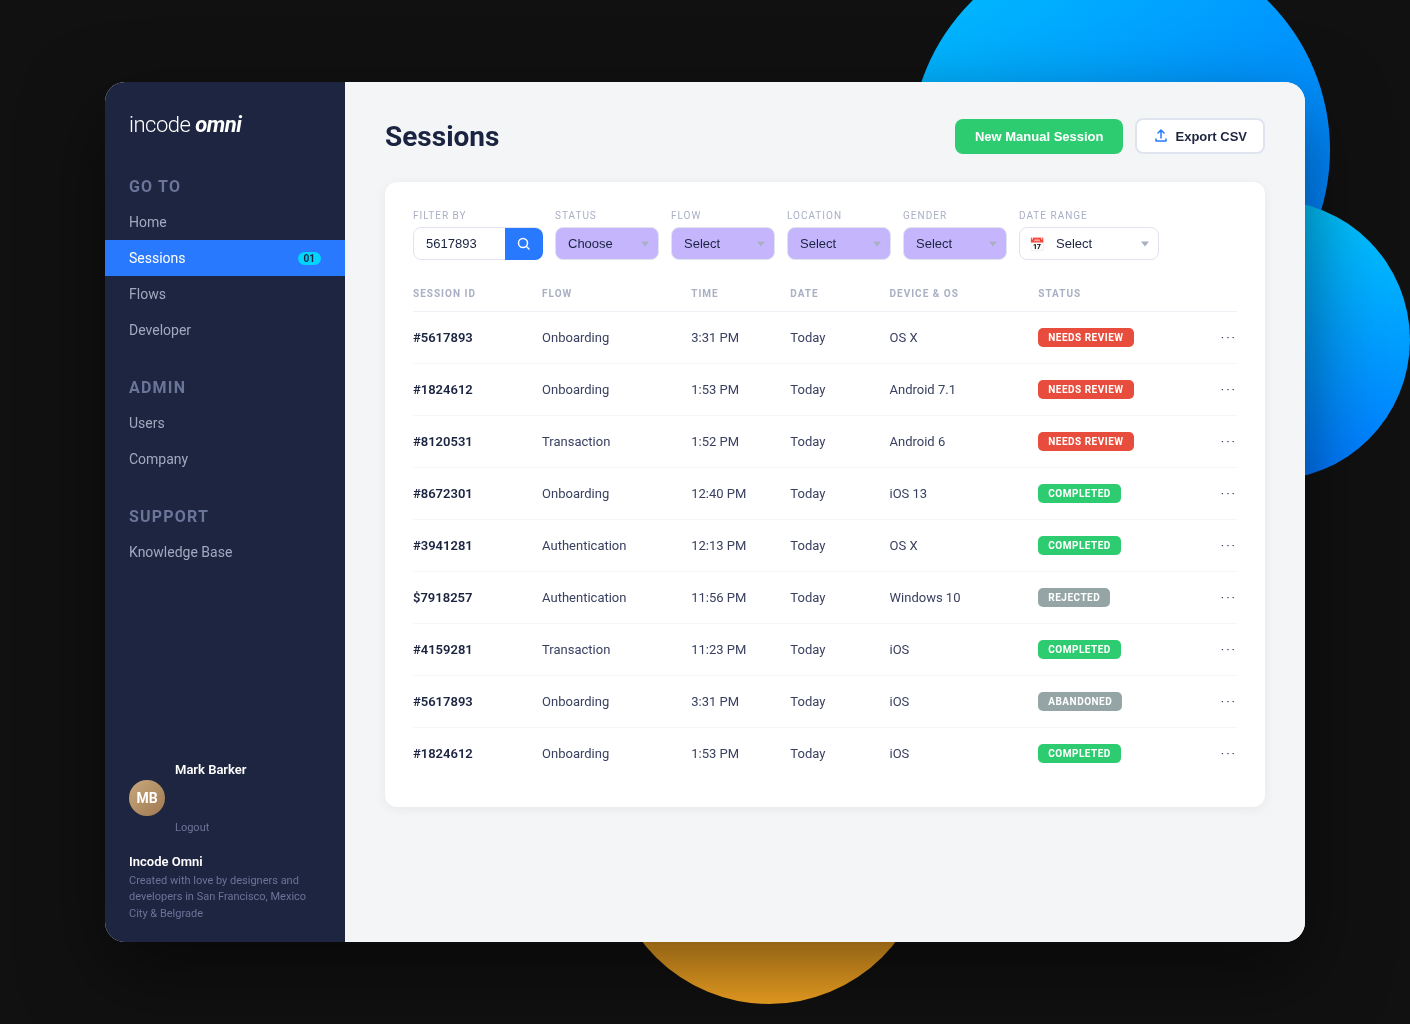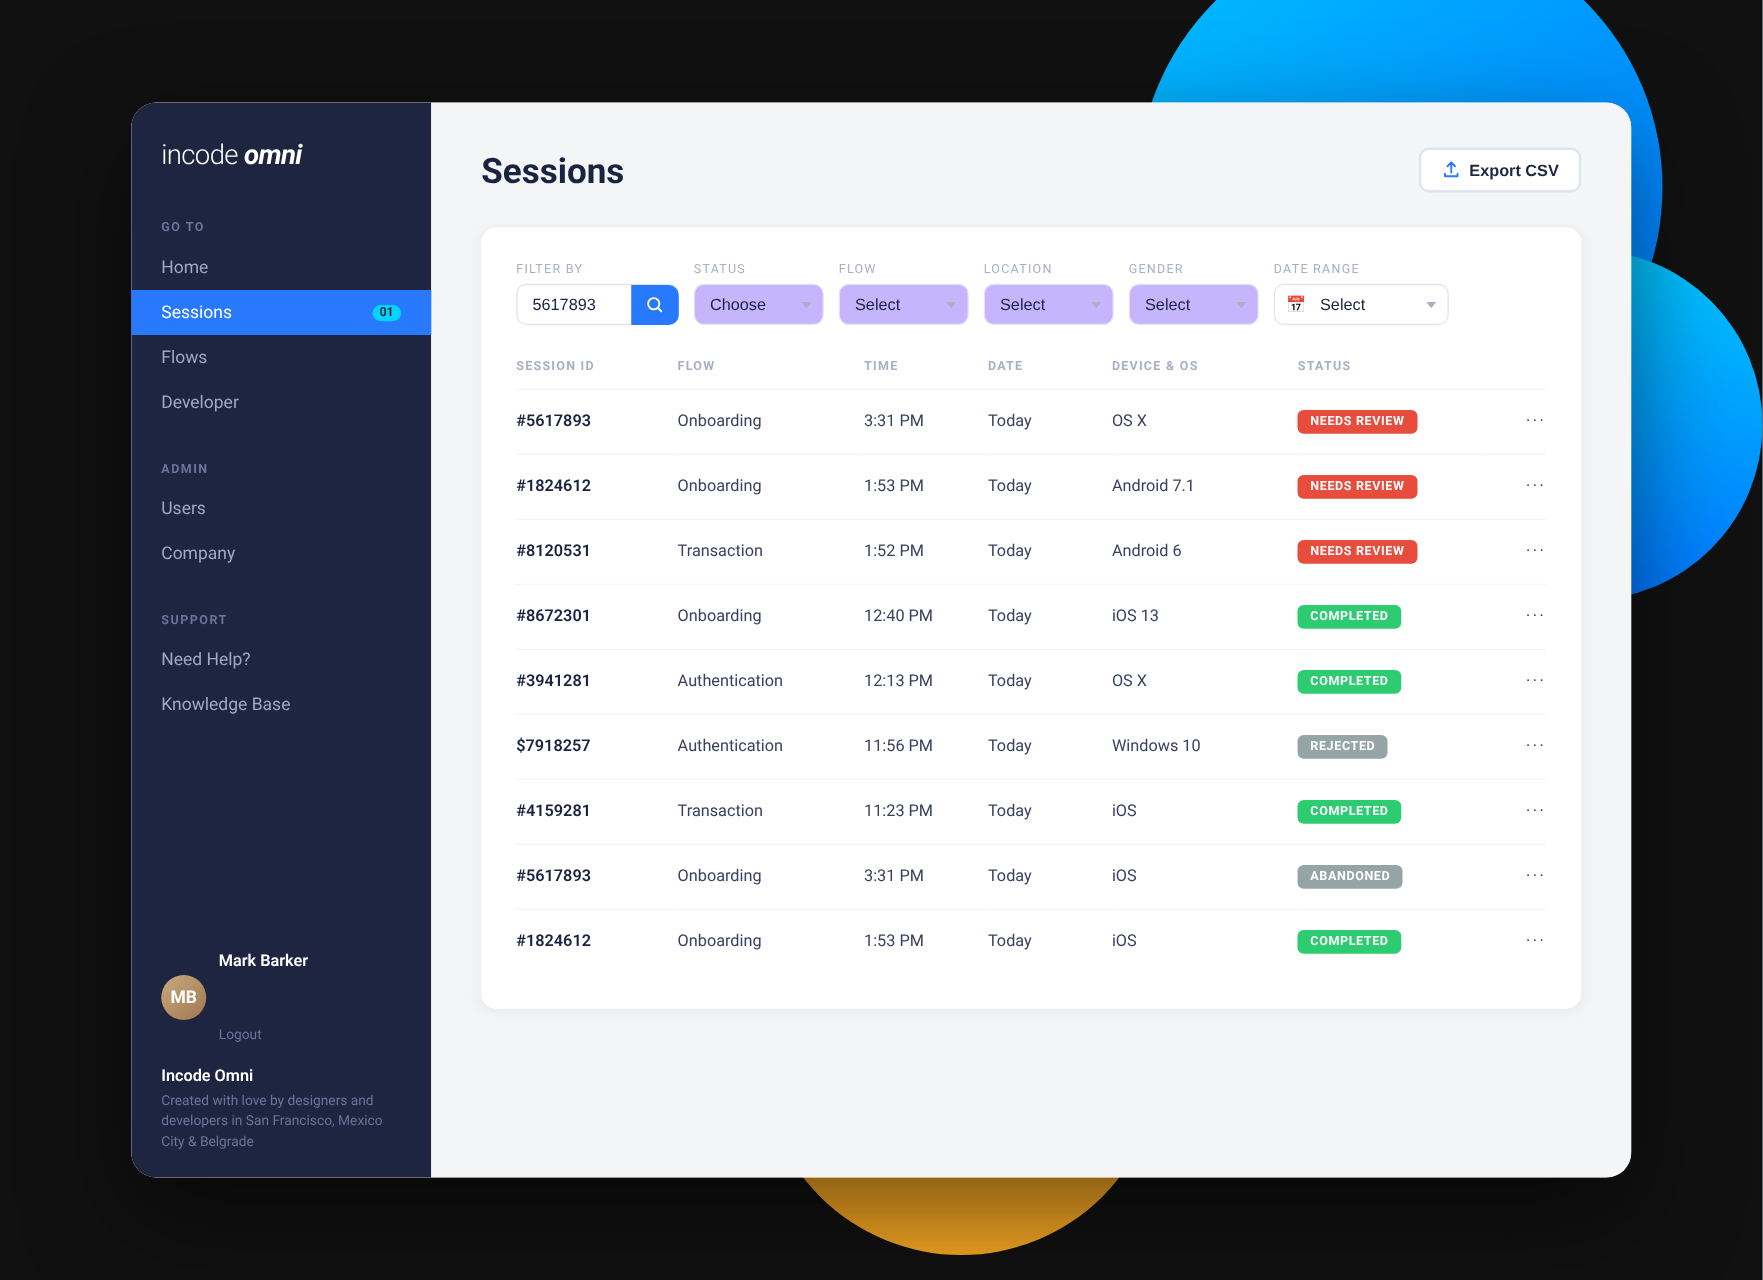--- a/index.html
+++ b/index.html
@@ -95,21 +95,21 @@
       font-style: italic;
       font-weight: 700;
       color: #fff;
     }
 
     .sidebar-section {
       padding: 0 0 20px 0;
     }
 
     .sidebar-section-label {
-      font-size: 10px;
+      font-size: 16px;
       font-weight: 700;
       color: #6b7499;
       letter-spacing: 1.2px;
       text-transform: uppercase;
       padding: 10px 24px 8px 24px;
     }
 
     .sidebar-item {
       display: flex;
       align-items: center;
@@ -492,23 +492,20 @@
           <span>Users</span>
         </div>
         <div class="sidebar-item">
           <span>Company</span>
         </div>
       </div>
 
       <div class="sidebar-section">
         <div class="sidebar-section-label">SUPPORT</div>
         <div class="sidebar-item">
-          <span>Need Help?</span>
-        </div>
-        <div class="sidebar-item">
           <span>Knowledge Base</span>
         </div>
       </div>
 
       <div class="sidebar-bottom">
         <div class="user-row">
           <div class="avatar">MB</div>
           <div class="user-info">
             <div class="user-name">Mark Barker</div>
             <div class="user-logout">Logout</div>
@@ -518,20 +515,21 @@
           <div class="app-name">Incode Omni</div>
           <div class="app-tagline">Created with love by designers and developers in San Francisco, Mexico City &amp; Belgrade</div>
         </div>
       </div>
     </nav>
 
     <main class="main-content">
       <div class="page-header">
         <h1 class="page-title">Sessions</h1>
         <div class="header-actions">
+          <button class="btn-primary">New Manual Session</button>
           <button class="btn-secondary">
             <svg width="16" height="16" viewBox="0 0 16 16" fill="none">
               <path d="M8 2v8M5 5l3-3 3 3M3 11v2h10v-2" stroke="#2979ff" stroke-width="1.5" stroke-linecap="round" stroke-linejoin="round"></path>
             </svg>
             <span>Export CSV</span>
           </button>
         </div>
       </div>
 
       <div class="sessions-card">

